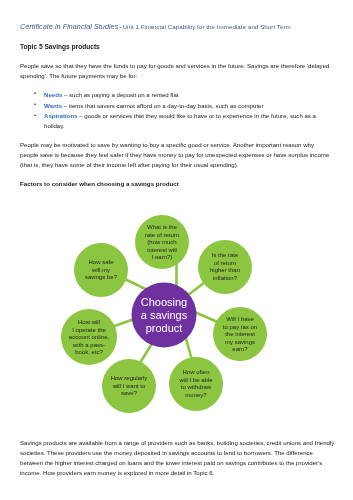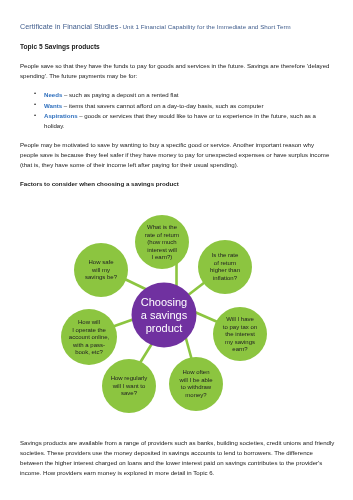--- a/index.html
+++ b/index.html
@@ -22,21 +22,21 @@
     box-sizing: border-box;
     padding: 22px 20px 0 20px;
   }
   .doc-header {
     font-size: 6.4px;
     color: #3f5c8c;
     letter-spacing: 0.05px;
     margin: 0 0 12px 0;
     white-space: nowrap;
   }
-  .doc-header .hdr-main { font-size: 7.2px; }
+  .doc-header .hdr-main { font-size: 7.2px; font-style: italic; }
   .doc-header .hdr-sep { padding: 0 1px; }
   .doc-header .hdr-sub { font-size: 6.2px; }
 
   .topic-title {
     font-size: 6.6px;
     font-weight: bold;
     color: #1a1a1a;
     margin: 0 0 11px 0;
   }
   p.body-text {

